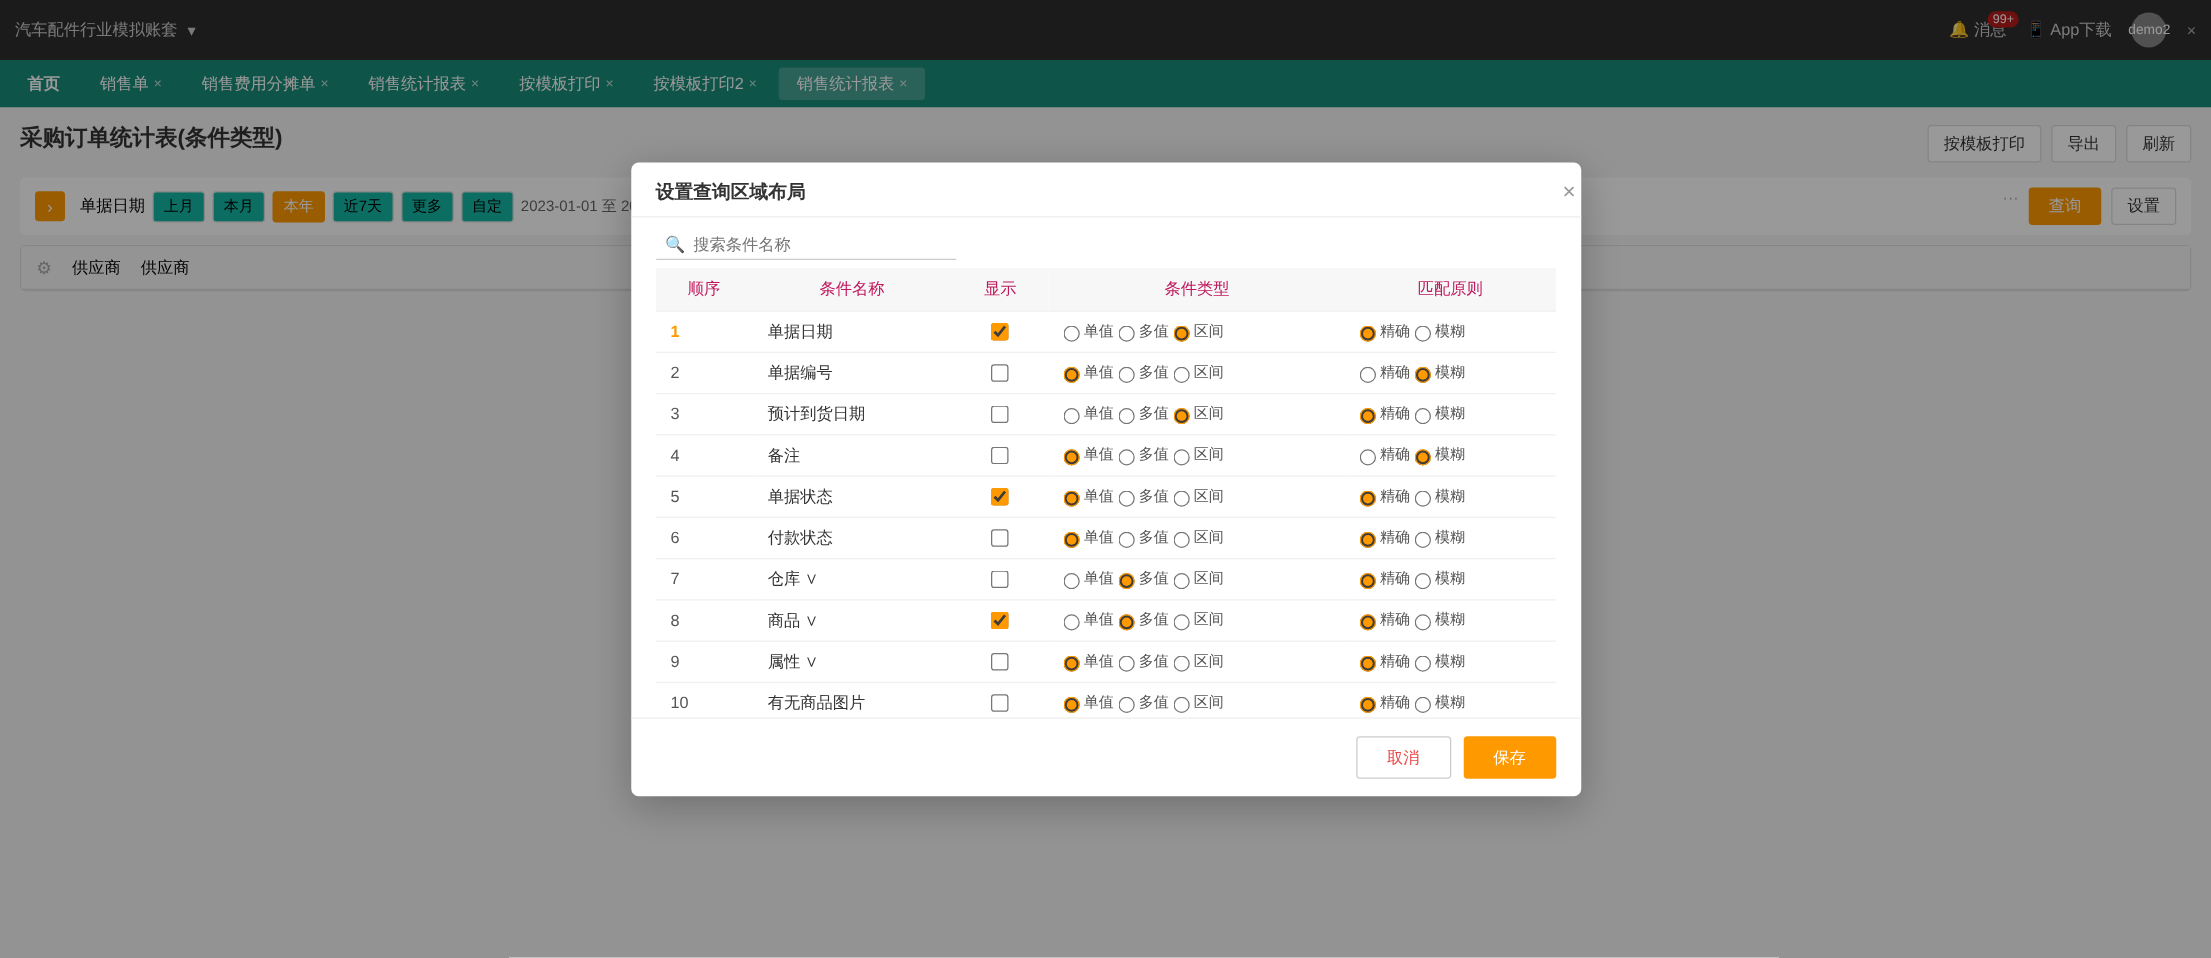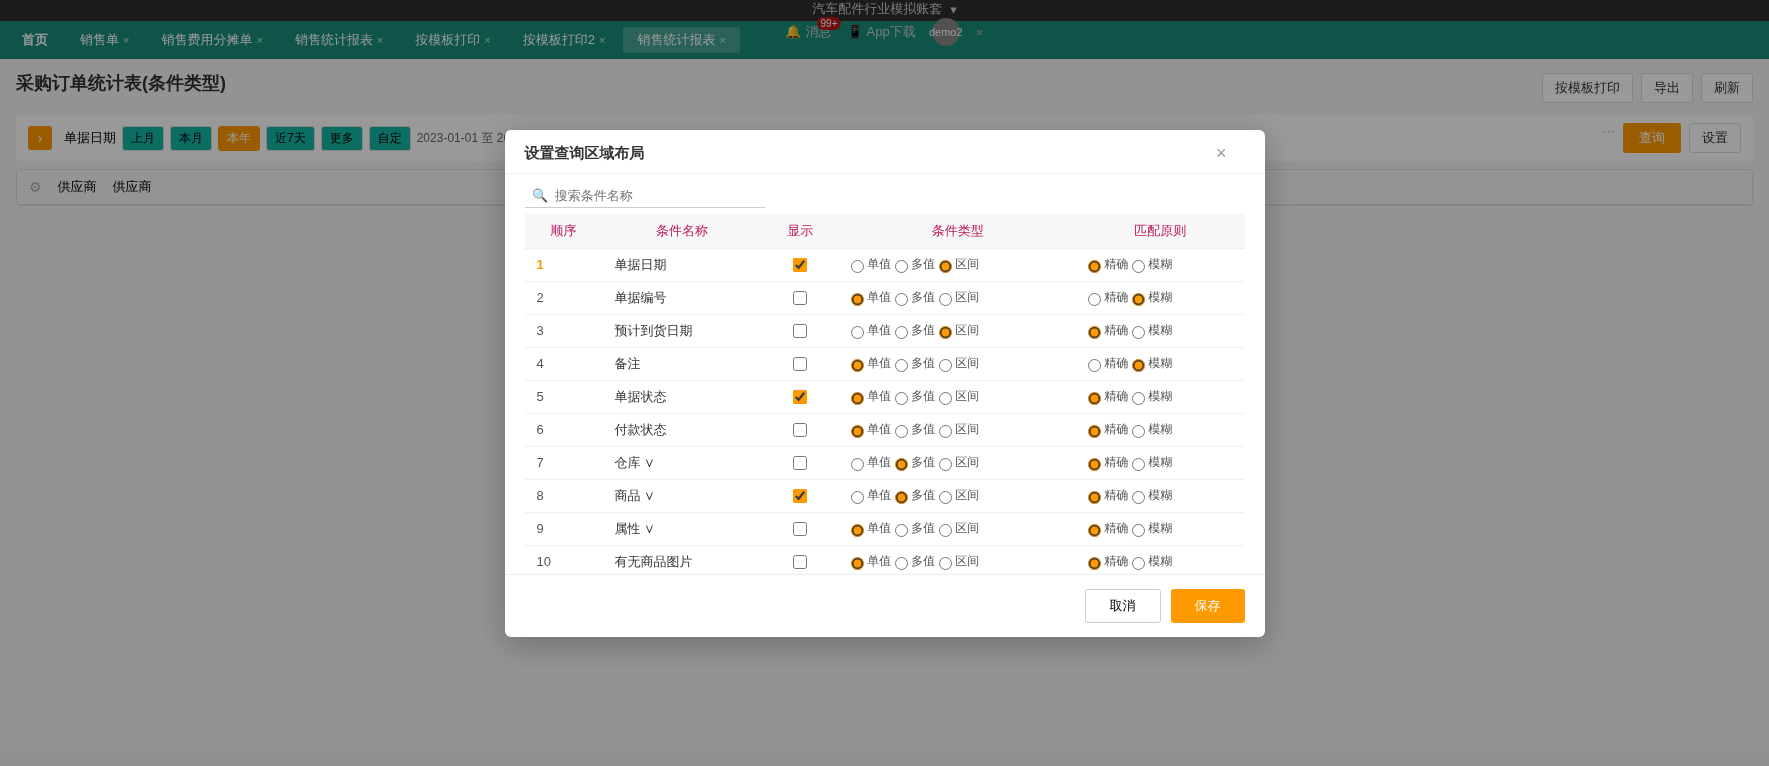--- a/index.html
+++ b/index.html
@@ -1,26 +1,25 @@
 <!DOCTYPE html>
 <html><head>
   <meta charset="utf-8">
   <style>
     * { box-sizing: border-box; margin: 0; padding: 0; }
     body { font-family: 'Microsoft YaHei', Arial, sans-serif; font-size: 13px; background: #f0f0f0; overflow: hidden; }
 
     
     .top-bar {
       background: #2d2d2d;
-      height: 21px;
-      display: flex;
-      align-items: center;
-      padding: 0 24px;
+      height: 48px;
+      display: flex;
+      align-items: center;
+      padding: 0 12px;
       justify-content: space-between;
-      flex-direction: column;
     }
     .top-bar-left { color: #ccc; font-size: 13px; display: flex; align-items: center; gap: 8px; }
     .top-bar-right { display: flex; align-items: center; gap: 16px; color: #ccc; font-size: 13px; }
     .top-bar-right .notif { position: relative; }
     .notif-badge {
       background: #b91c1c;
       color: white;
       font-size: 10px;
       border-radius: 8px;
       padding: 1px 4px;
@@ -115,21 +114,21 @@
       width: 760px;
       max-height: 680px;
       box-shadow: 0 8px 32px rgba(0,0,0,0.25);
       display: flex;
       flex-direction: column;
     }
     .dialog-header {
       display: flex;
       align-items: center;
       justify-content: space-between;
-      padding: 14px 38px 10px 20px;
+      padding: 14px 4px 10px 20px;
       border-bottom: 1px solid #eee;
       text-align: right;
     }
     .dialog-title { font-size: 15px; font-weight: bold; color: #333; }
     .dialog-close { cursor: pointer; color: #999; font-size: 18px; line-height: 1; }
 
     
     .dialog-tabs {
       display: flex;
       padding: 0 20px;
@@ -216,21 +215,21 @@
       padding: 14px 20px;
       display: flex;
       justify-content: flex-end;
       gap: 10px;
       border-top: 1px solid #eee;
       margin-top: auto;
     }
     .btn-cancel {
       background: white;
       border: 1px solid #ccc;
-      color: #000000;
+      color: #ef4444;
       padding: 7px 24px;
       border-radius: 3px;
       cursor: pointer;
       font-size: 13px;
     }
     .btn-save {
       background: #f90;
       border: none;
       color: white;
       padding: 7px 24px;

